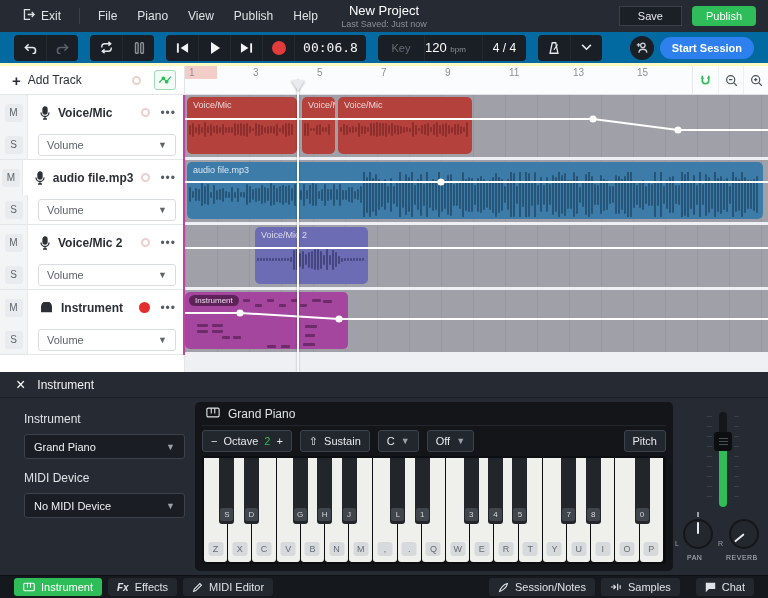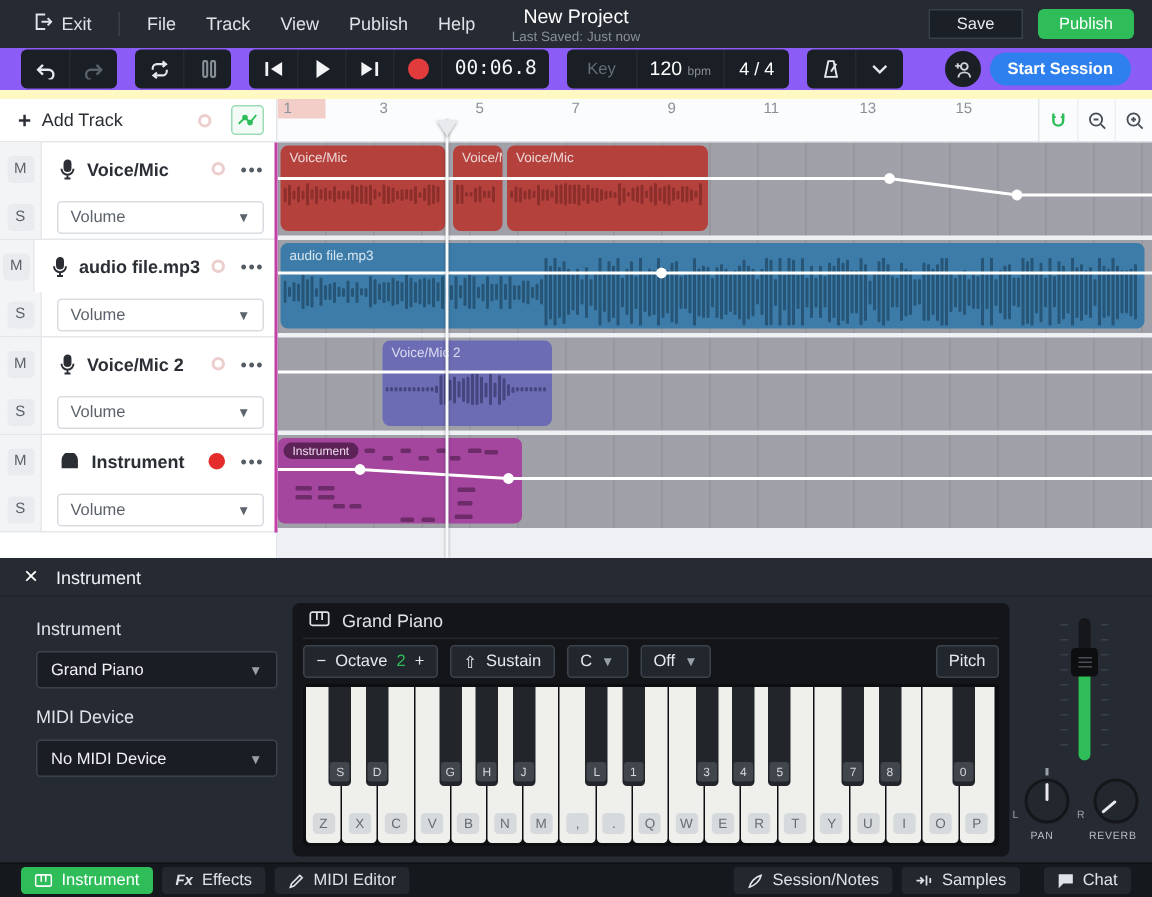--- a/index.html
+++ b/index.html
@@ -13,30 +13,30 @@
   .menu-item { padding:0 10px; height:32px; display:flex; align-items:center; gap:6px; color:#dfe3e8; font-size:12px; cursor:default; }
   .mb-divider { width:1px; height:16px; background:#3a3f48; margin:0 6px; }
   .mb-center { position:absolute; left:50%; top:3px; transform:translateX(-50%); text-align:center; }
   .proj-title { font-size:13px; color:#fff; }
   .proj-sub { font-size:9px; color:#8a9097; margin-top:1px; }
   .mb-right { margin-left:auto; display:flex; gap:10px; align-items:center; }
   .btn-save { height:20px; padding:0 18px; background:#1b1f26; border:1px solid #3a4049; border-radius:0; color:#e8eaee; font-size:11px; font-family:inherit; }
   .btn-publish { height:20px; padding:0 14px; background:#2ebd59; border:none; border-radius:4px; color:#fff; font-size:11px; font-family:inherit; }
 
   
-  .transport { height:34px; background:#8b5cf6; display:flex; align-items:center; padding:0 14px; gap:12px; flex:0 0 34px; border-bottom:6px solid #fef9c3; }
+  .transport { height:34px; background:#0369a1; display:flex; align-items:center; padding:0 14px; gap:12px; flex:0 0 34px; border-bottom:3px solid #fef9c3; }
   .tgroup { display:flex; background:#1a1e25; border-radius:4px; height:26px; align-items:center; overflow:hidden; }
   .tbtn { width:32px; height:26px; display:flex; align-items:center; justify-content:center; color:#e4e7eb; }
   .tbtn + .tbtn { border-left:1px solid rgba(255,255,255,0.05); }
   .tbtn.dim { color:#5a616b; }
   .tbtn svg { display:block; }
   .rec-circle { width:14px; height:14px; border-radius:50%; background:#e23b3b; }
   .time-cell { width:72px; text-align:center; font-family:"DejaVu Sans Mono", monospace; font-size:13px; color:#f2f4f6; border-left:1px solid rgba(255,255,255,0.05); height:26px; line-height:26px; }
   .key-cell { width:46px; text-align:center; color:#666d76; font-size:11px; }
-  .bpm-cell { width:58px; text-align:center; color:#fff; font-size:13px; border-left:1px solid rgba(255,255,255,0.05); height:26px; line-height:26px; }
+  .bpm-cell { width:58px; color:#fff; font-size:13px; border-left:1px solid rgba(255,255,255,0.05); height:26px; line-height:26px; }
   .bpm-cell small { font-size:8px; color:#8a9097; }
   .sig-cell { width:44px; text-align:center; color:#fff; font-size:12px; border-left:1px solid rgba(255,255,255,0.05); height:26px; line-height:26px; }
   .t-right { margin-left:auto; display:flex; align-items:center; gap:6px; }
   .person-btn { width:24px; height:24px; border-radius:50%; background:#1a1e25; display:flex; align-items:center; justify-content:center; color:#cfd3d8; }
   .session-btn { height:22px; border-radius:11px; background:#2e80ee; color:#fff; font-size:11px; font-weight:bold; padding:0 12px; display:flex; align-items:center; }
 
   
   .main { flex:0 0 306px; display:flex; position:relative; background:#eef0f4; }
   .tracklist { width:185px; background:#fff; border-right:1px solid #e2e5ea; display:flex; flex-direction:column; }
   .add-track-row { height:29px; display:flex; align-items:center; padding:0 8px 0 12px; border-bottom:1px solid #e4e7ea; gap:7px; }
@@ -141,21 +141,21 @@
           <svg width="13" height="13" viewBox="0 0 16 16" fill="none" stroke="#dfe3e8" stroke-width="1.6">
               <path d="M10 2H3v12h7"></path>
               <path d="M7 8h8M12 5l3 3-3 3"></path>
             </svg>
         </span>
         <span>Exit</span>
       </div>
       <div class="mb-divider"></div>
       <nav id="menu-items" style="display:flex">
           <div class="menu-item">File</div>
-          <div class="menu-item">Track</div>
+          <div class="menu-item">Piano</div>
           <div class="menu-item">View</div>
           <div class="menu-item">Publish</div>
           <div class="menu-item">Help</div>
         </nav>
     </div>
     <div class="mb-center">
       <div class="proj-title">New Project</div>
       <div class="proj-sub">Last Saved: Just now</div>
     </div>
     <div class="mb-right">

